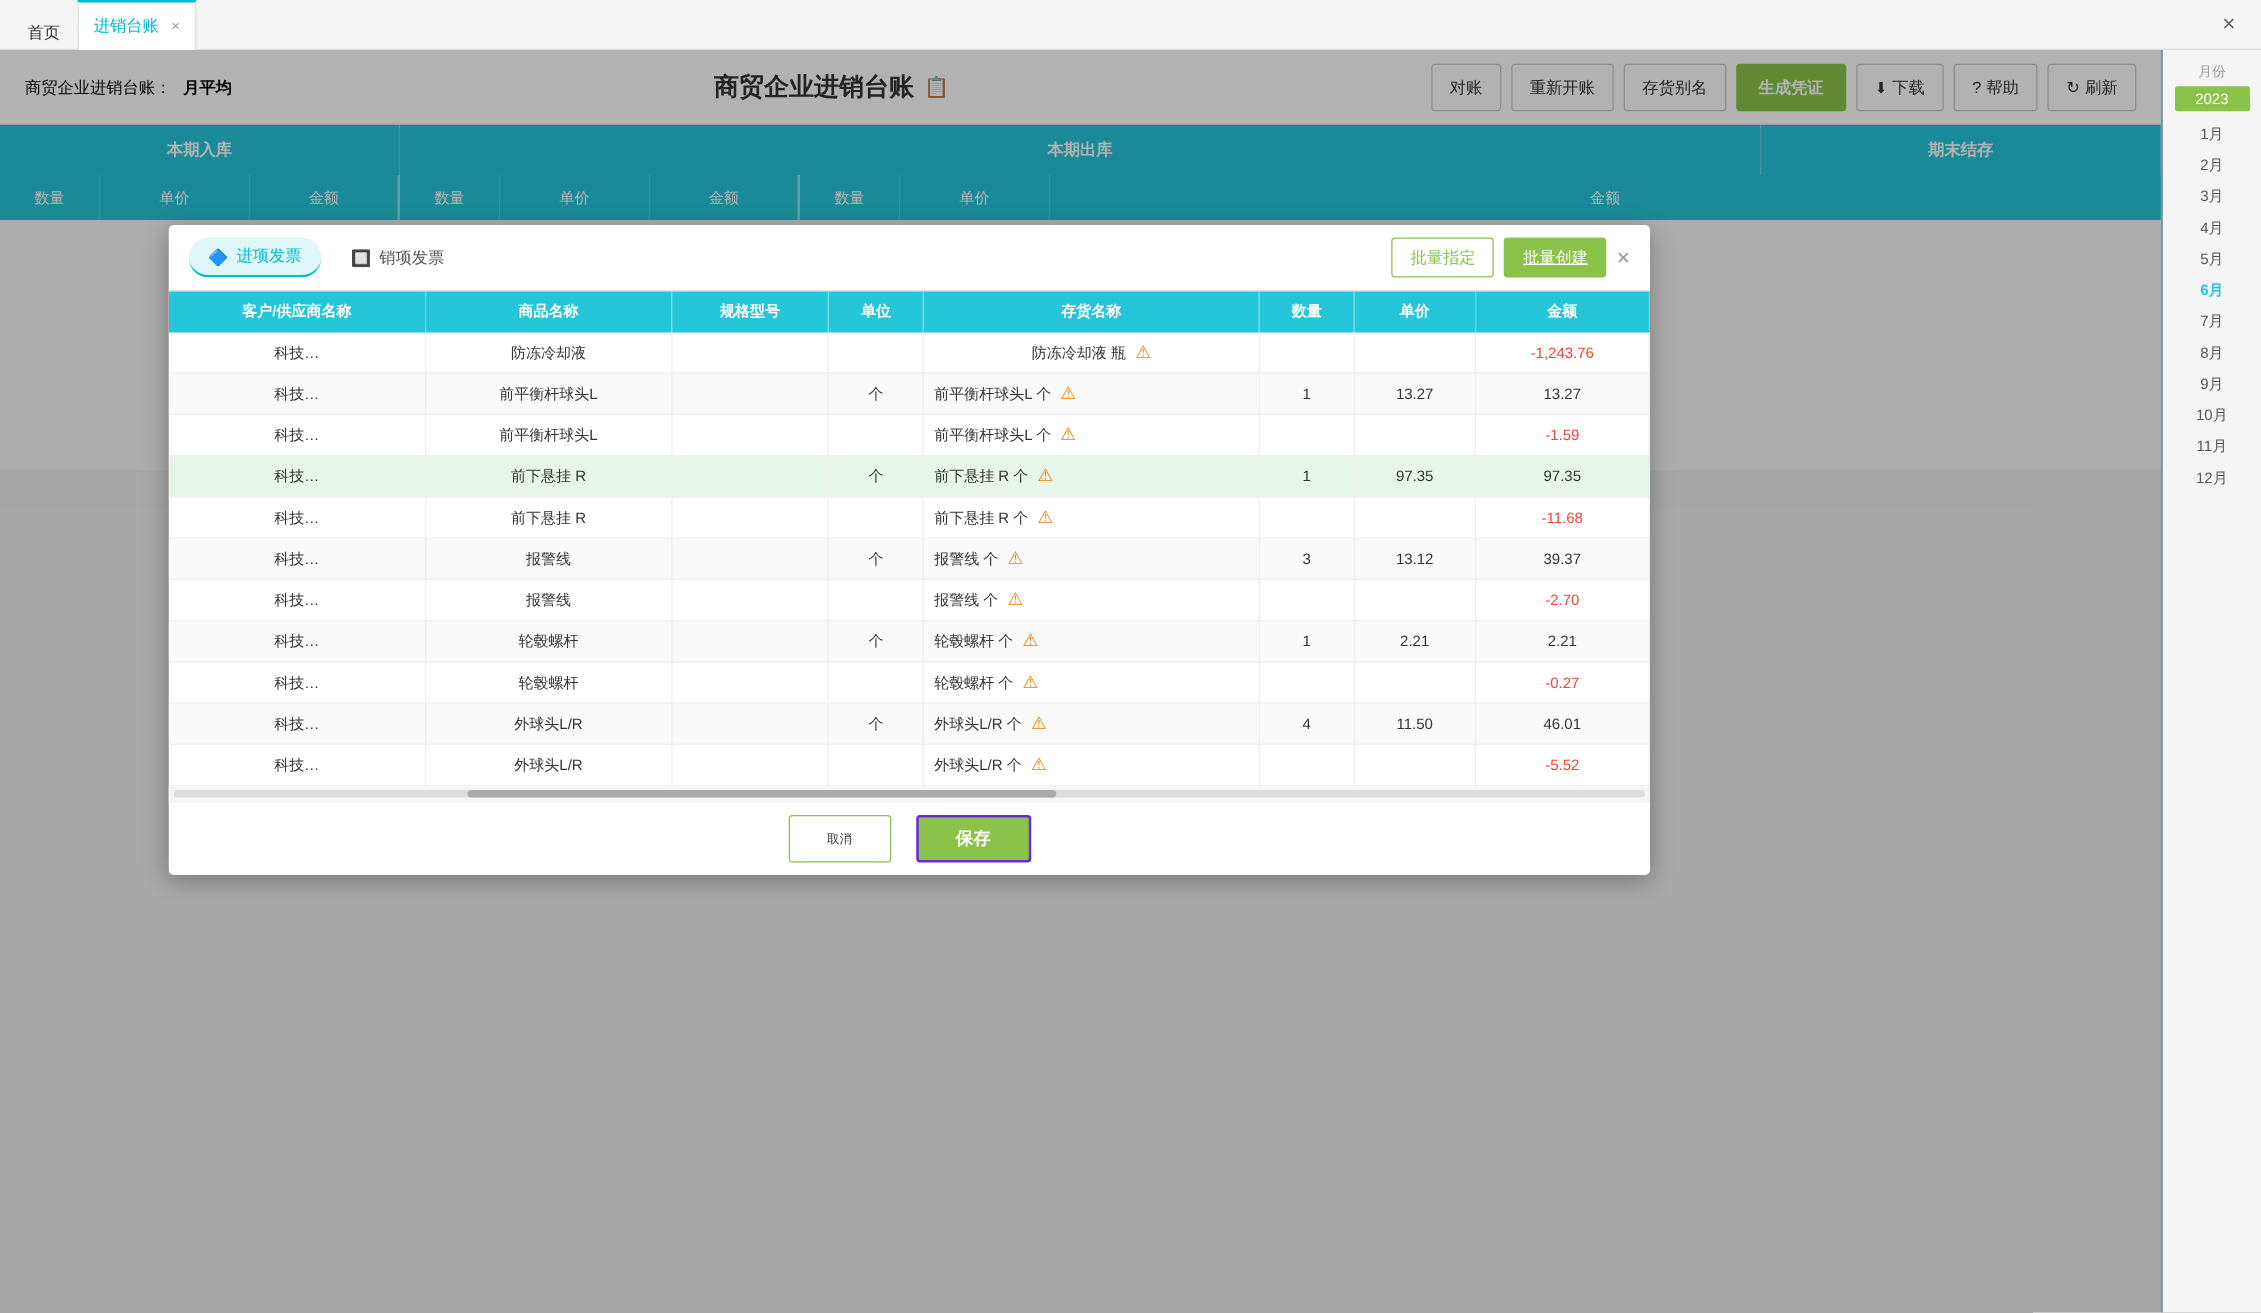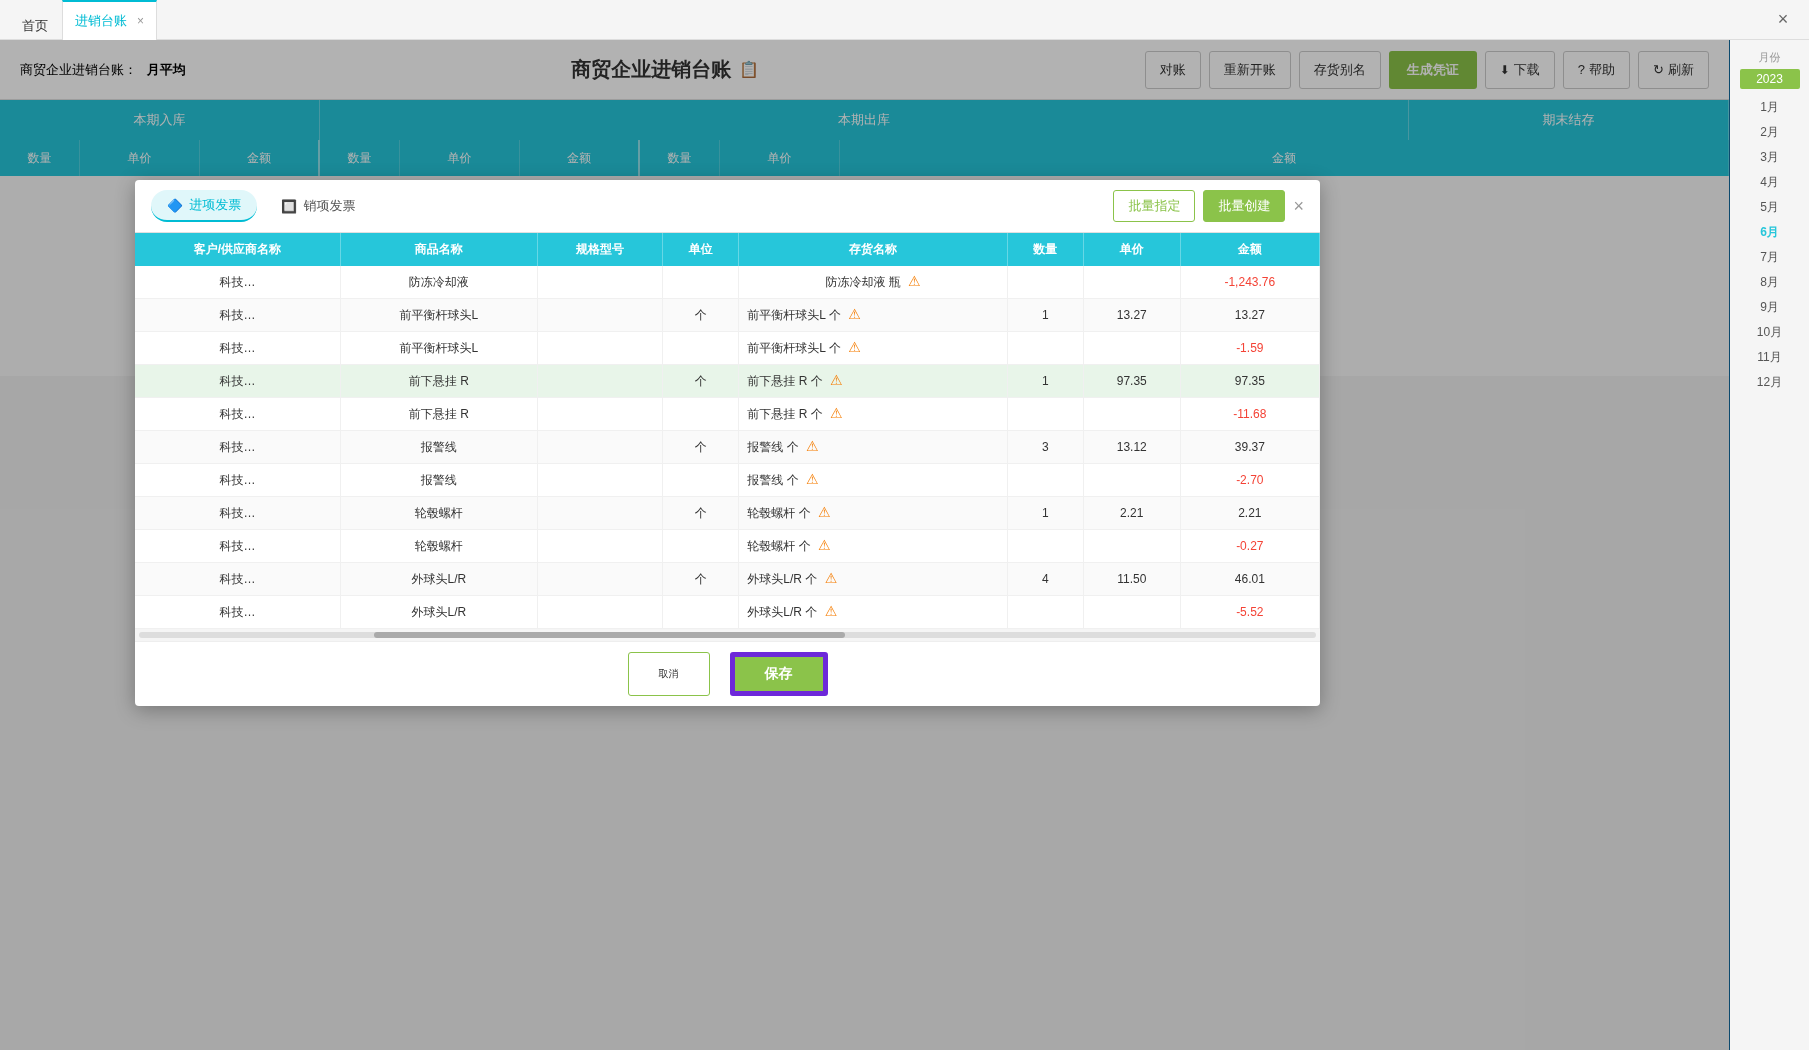--- a/index.html
+++ b/index.html
@@ -46,21 +46,21 @@
     .header-buttons { display: flex; gap: 8px; }
     .btn { padding: 6px 14px; border-radius: 3px; border: 4px solid #8b5cf6; cursor: pointer; font-size: 13px; background: #fff; color: #333; }
     .btn-primary { background: #8bc34a; color: #fff; border-color: #8bc34a; font-weight: bold; }
     .btn-outline { border: 1px solid #ccc; }
     .icon-btn { display: flex; align-items: center; gap: 4px; }
 
     
     .table-section-header {
       background: #26c6da; color: #fff; display: flex; height: 40px;
     }
-    .col-group { display: flex; align-items: center; justify-content: center; font-size: 13px; font-weight: normal; border-right: 1px solid rgba(255,255,255,0.3); }
+    .col-group { display: flex; align-items: center; justify-content: center; font-size: 13px; font-weight: bold; border-right: 1px solid rgba(255,255,255,0.3); }
     .table-sub-header {
       background: #26c6da; color: #fff; display: flex; height: 36px;
     }
     .sub-col { display: flex; align-items: center; justify-content: center; font-size: 12px; border-right: 1px solid rgba(255,255,255,0.2); }
 
     
     .right-sidebar {
       width: 80px; background: #f5f5f5; border-left: 1px solid #0c4a6e; display: flex; flex-direction: column; align-items: center; padding-top: 10px;
     }
     .year-badge {
@@ -90,21 +90,21 @@
     .dialog-tab {
       padding: 6px 16px; border-radius: 20px; font-size: 13px; cursor: pointer; color: #555; background: transparent; border: none;
       display: flex; align-items: center; gap: 6px;
     }
     .dialog-tab-active {
       background: #e0f7fa; color: #00bcd4; border-bottom: 2px solid #00bcd4;
     }
     .dialog-close { margin-left: auto; cursor: pointer; color: #999; font-size: 18px; border: none; background: transparent; }
     .dialog-actions { display: flex; gap: 8px; margin-left: 20px; }
     .btn-batch { padding: 6px 14px; border-radius: 3px; font-size: 13px; cursor: pointer; }
-    .btn-batch-primary { background: #8bc34a; color: #fff; border: 1px solid #8bc34a; }
+    .btn-batch-primary { background: #8bc34a; color: #fff; border: 1px solid #8bc34a; text-decoration: underline; }
     .btn-batch-outline { background: #fff; color: #8bc34a; border: 1px solid #8bc34a; }
 
     
     .dialog-table { overflow: auto; flex: 1; }
     table { width: 100%; border-collapse: collapse; }
     thead tr th {
       background: #26c6da; color: #fff; padding: 8px 6px; font-size: 12px; font-weight: bold;
       border-right: 1px solid rgba(255,255,255,0.3); text-align: center; white-space: nowrap;
     }
     tbody tr td {
@@ -114,21 +114,21 @@
     tbody tr:nth-child(even) td { background: #fafafa; }
     tbody tr.highlighted td { background: #e8f5e9; }
     .warning-icon { color: #f57c00; font-size: 14px; }
     .amount-negative { color: #f44336; }
 
     
     .dialog-footer {
       padding: 10px 0; display: flex; justify-content: center; gap: 20px; border-top: 1px solid #eee;
     }
     .btn-cancel { padding: 8px 30px; border: 1px solid #8bc34a; border-radius: 3px; background: #fff; color: #333; font-size: 10px; cursor: pointer; }
-    .btn-save { padding: 8px 30px; border: 5px solid #6d28d9; border-radius: 3px; background: #8bc34a; color: #fff; font-size: 14px; cursor: pointer; font-weight: bold; }
+    .btn-save { padding: 8px 30px; border: 2px solid #6d28d9; border-radius: 3px; background: #8bc34a; color: #fff; font-size: 14px; cursor: pointer; font-weight: bold; }
 
     .scrollbar-row { height: 12px; background: #f5f5f5; display: flex; align-items: center; padding: 0 4px; }
     .scrollbar-track { flex: 1; height: 6px; background: #ddd; border-radius: 3px; position: relative; }
     .scrollbar-thumb { height: 6px; background: #aaa; border-radius: 3px; width: 40%; margin-left: 20%; }
   </style>
 </head>
 <body>
 
 <div class="top-bar">
   <div class="tab-home">首页</div>

